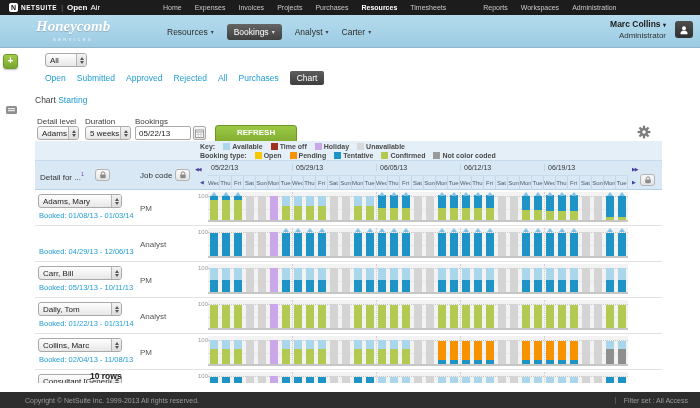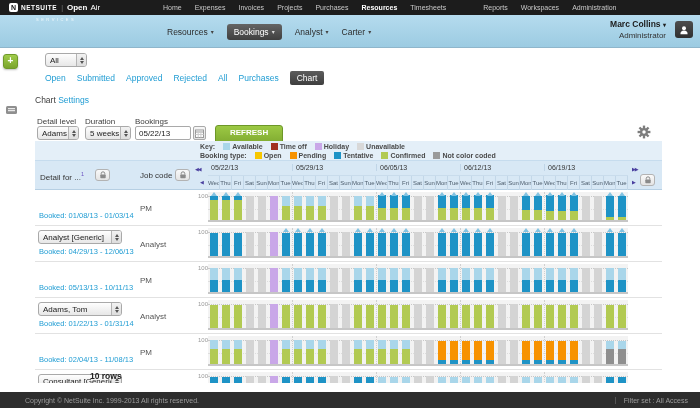--- a/index.html
+++ b/index.html
@@ -47,21 +47,21 @@
   .tabs{position:absolute;left:45px;top:71px;display:flex;align-items:center;gap:11px;}
   .tab{font-size:8.5px;color:#1f9cd3;white-space:nowrap;}
   .tab.active{background:linear-gradient(#5d5d5d,#3e3e3e);color:#fff;border-radius:2px;padding:2px 7px;}
   .crumb{position:absolute;left:35px;top:95px;font-size:8.5px;color:#3d3d3d;}
   .crumb .lnk{color:#1f9cd3;}
   .flabel{position:absolute;top:117px;font-size:8px;color:#3d3d3d;}
   #daily-select{position:absolute;left:37px;top:126px;width:42px;}
   #weeks-select{position:absolute;left:85px;top:126px;width:46px;}
   #start-input{position:absolute;left:135px;top:126px;width:56px;height:14px;border:1px solid #a9a9a9;border-radius:2px;font-size:8px;color:#222;padding-left:3px;font-family:"Liberation Sans",sans-serif;background:#fff;}
   .calbtn{position:absolute;left:193px;top:126px;width:13px;height:14px;border:1px solid #a9a9a9;border-radius:2px;background:linear-gradient(#f7f7f7,#e2e2e2);display:flex;align-items:center;justify-content:center;}
-  .refresh{position:absolute;left:215px;top:125px;height:24px;padding:0 14px;background:linear-gradient(#9cc944,#78a22b);border:1px solid #6d9728;border-radius:3px;color:#fff;font-size:8px;font-weight:bold;line-height:13px;}
+  .refresh{position:absolute;left:215px;top:125px;height:24px;padding:0 21px;background:linear-gradient(#9cc944,#78a22b);border:1px solid #6d9728;border-radius:3px;color:#fff;font-size:8px;font-weight:bold;line-height:13px;}
   .gearbtn{position:absolute;left:637px;top:125px;width:14px;height:14px;}
 
   
   .legend{position:absolute;left:35px;top:141px;width:627px;height:19px;background:#e4eff8;}
   .legrow{position:absolute;left:165px;display:flex;align-items:center;gap:8px;white-space:nowrap;}
   .legrow.r1{top:2px;}.legrow.r2{top:10.5px;}
   .leglab{font-size:7px;font-weight:bold;color:#4a4a4a;}
   .legitem{display:flex;align-items:center;gap:2px;font-size:7px;font-weight:bold;color:#4a4a4a;}
   .sw{width:7px;height:7px;display:inline-block;}
 
@@ -119,20 +119,21 @@
         <span class="topitem active">Resources</span>
         <span class="topitem">Timesheets</span>
         <span class="topitem gapbefore">Reports</span>
         <span class="topitem">Workspaces</span>
         <span class="topitem">Administration</span>
       </nav>
   </div>
 
   <div class="subnav">
     <div class="hclogo">
+      <div class="hcscript">Honeycomb</div>
       <div class="hcsub">SERVICES</div>
     </div>
     <nav class="submenus" id="submenus">
         <span class="submenu">
           <span>Resources</span>
           <span class="car">▾</span>
         </span>
         <span class="submenu dk">
           <span>Bookings</span>
           <span class="car">▾</span>
@@ -180,21 +181,21 @@
       <span class="tab">Submitted</span>
       <span class="tab">Approved</span>
       <span class="tab">Rejected</span>
       <span class="tab">All</span>
       <span class="tab">Purchases</span>
       <span class="tab active">Chart</span>
     </div>
 
   <div class="crumb">
     <span>Chart</span>
-    <span class="lnk">Settings</span>
+    <span class="lnk">Starting</span>
   </div>
 
   <span class="flabel" style="left:37px">Detail level</span>
   <span class="flabel" style="left:85px">Duration</span>
   <span class="flabel" style="left:135px">Bookings</span>
 
   <span class="selbox" id="daily-select">
     <span class="selt">Adams</span>
     <span class="sela">
         <span class="tu"></span>
@@ -344,20 +345,27 @@
     <span class="lockbtn" style="left:605px;top:13px">
       <svg width="8" height="8" viewBox="0 0 8 8">
           <path d="M2.2 3.6 V2.6 a1.8 1.8 0 0 1 3.6 0 V3.6" fill="none" stroke="#8a8a8a" stroke-width="1"></path>
           <rect x="1.3" y="3.6" width="5.4" height="3.6" rx="0.7" fill="#8a8a8a"></rect>
         </svg>
     </span>
   </div>
 
   <div id="rows">
       <div class="row">
+        <span class="selbox rsel">
+          <span class="selt">Adams, Mary</span>
+          <span class="sela">
+            <span class="tu"></span>
+            <span class="td"></span>
+          </span>
+        </span>
         <span class="booked">Booked: 01/08/13 - 01/03/14</span>
         <span class="jobc">PM</span>
         <span class="ylab">100</span>
         <div class="plot">
           <div class="g100"></div>
           <div class="g50"></div>
           <div class="wsep" style="left: 84px;"></div>
           <div class="wsep" style="left: 168px;"></div>
           <div class="wsep" style="left: 252px;"></div>
           <div class="wsep" style="left: 336px;"></div>
@@ -504,27 +512,20 @@
           </div>
           <div class="ovr" style="left: 399px;"></div>
           <div class="bar" style="left: 410px;">
             <div style="height: 21.32px; background: rgb(30, 147, 198);"></div>
             <div style="height: 3.12px; background: rgb(178, 202, 82);"></div>
           </div>
           <div class="ovr" style="left: 411px;"></div>
         </div>
       </div>
       <div class="row">
-        <span class="selbox rsel">
-          <span class="selt">Analyst [Generic]</span>
-          <span class="sela">
-            <span class="tu"></span>
-            <span class="td"></span>
-          </span>
-        </span>
         <span class="booked">Booked: 04/29/13 - 12/06/13</span>
         <span class="jobc">Analyst</span>
         <span class="ylab">100</span>
         <div class="plot">
           <div class="g100"></div>
           <div class="g50"></div>
           <div class="wsep" style="left: 84px;"></div>
           <div class="wsep" style="left: 168px;"></div>
           <div class="wsep" style="left: 252px;"></div>
           <div class="wsep" style="left: 336px;"></div>
@@ -650,20 +651,27 @@
             <div style="height: 22.88px; background: rgb(30, 147, 198);"></div>
           </div>
           <div class="ovr" style="left: 399px;"></div>
           <div class="bar" style="left: 410px;">
             <div style="height: 22.88px; background: rgb(30, 147, 198);"></div>
           </div>
           <div class="ovr" style="left: 411px;"></div>
         </div>
       </div>
       <div class="row">
+        <span class="selbox rsel">
+          <span class="selt">Carr, Bill</span>
+          <span class="sela">
+            <span class="tu"></span>
+            <span class="td"></span>
+          </span>
+        </span>
         <span class="booked">Booked: 05/13/13 - 10/11/13</span>
         <span class="jobc">PM</span>
         <span class="ylab">100</span>
         <div class="plot">
           <div class="g100"></div>
           <div class="g50"></div>
           <div class="wsep" style="left: 84px;"></div>
           <div class="wsep" style="left: 168px;"></div>
           <div class="wsep" style="left: 252px;"></div>
           <div class="wsep" style="left: 336px;"></div>
@@ -793,21 +801,21 @@
             <div style="height: 12.48px; background: rgb(30, 147, 198);"></div>
           </div>
           <div class="bar" style="left: 410px;">
             <div style="height: 11.44px; background: rgb(169, 214, 234);"></div>
             <div style="height: 12.48px; background: rgb(30, 147, 198);"></div>
           </div>
         </div>
       </div>
       <div class="row">
         <span class="selbox rsel">
-          <span class="selt">Adams, Tom</span>
+          <span class="selt">Daily, Tom</span>
           <span class="sela">
             <span class="tu"></span>
             <span class="td"></span>
           </span>
         </span>
         <span class="booked">Booked: 01/22/13 - 01/31/14</span>
         <span class="jobc">Analyst</span>
         <span class="ylab">100</span>
         <div class="plot">
           <div class="g100"></div>
@@ -917,20 +925,27 @@
           </div>
           <div class="bar" style="left: 398px;">
             <div style="height: 22.88px; background: rgb(178, 202, 82);"></div>
           </div>
           <div class="bar" style="left: 410px;">
             <div style="height: 22.88px; background: rgb(178, 202, 82);"></div>
           </div>
         </div>
       </div>
       <div class="row">
+        <span class="selbox rsel">
+          <span class="selt">Collins, Marc</span>
+          <span class="sela">
+            <span class="tu"></span>
+            <span class="td"></span>
+          </span>
+        </span>
         <span class="booked">Booked: 02/04/13 - 11/08/13</span>
         <span class="jobc">PM</span>
         <span class="ylab">100</span>
         <div class="plot">
           <div class="g100"></div>
           <div class="g50"></div>
           <div class="wsep" style="left: 84px;"></div>
           <div class="wsep" style="left: 168px;"></div>
           <div class="wsep" style="left: 252px;"></div>
           <div class="wsep" style="left: 336px;"></div>

